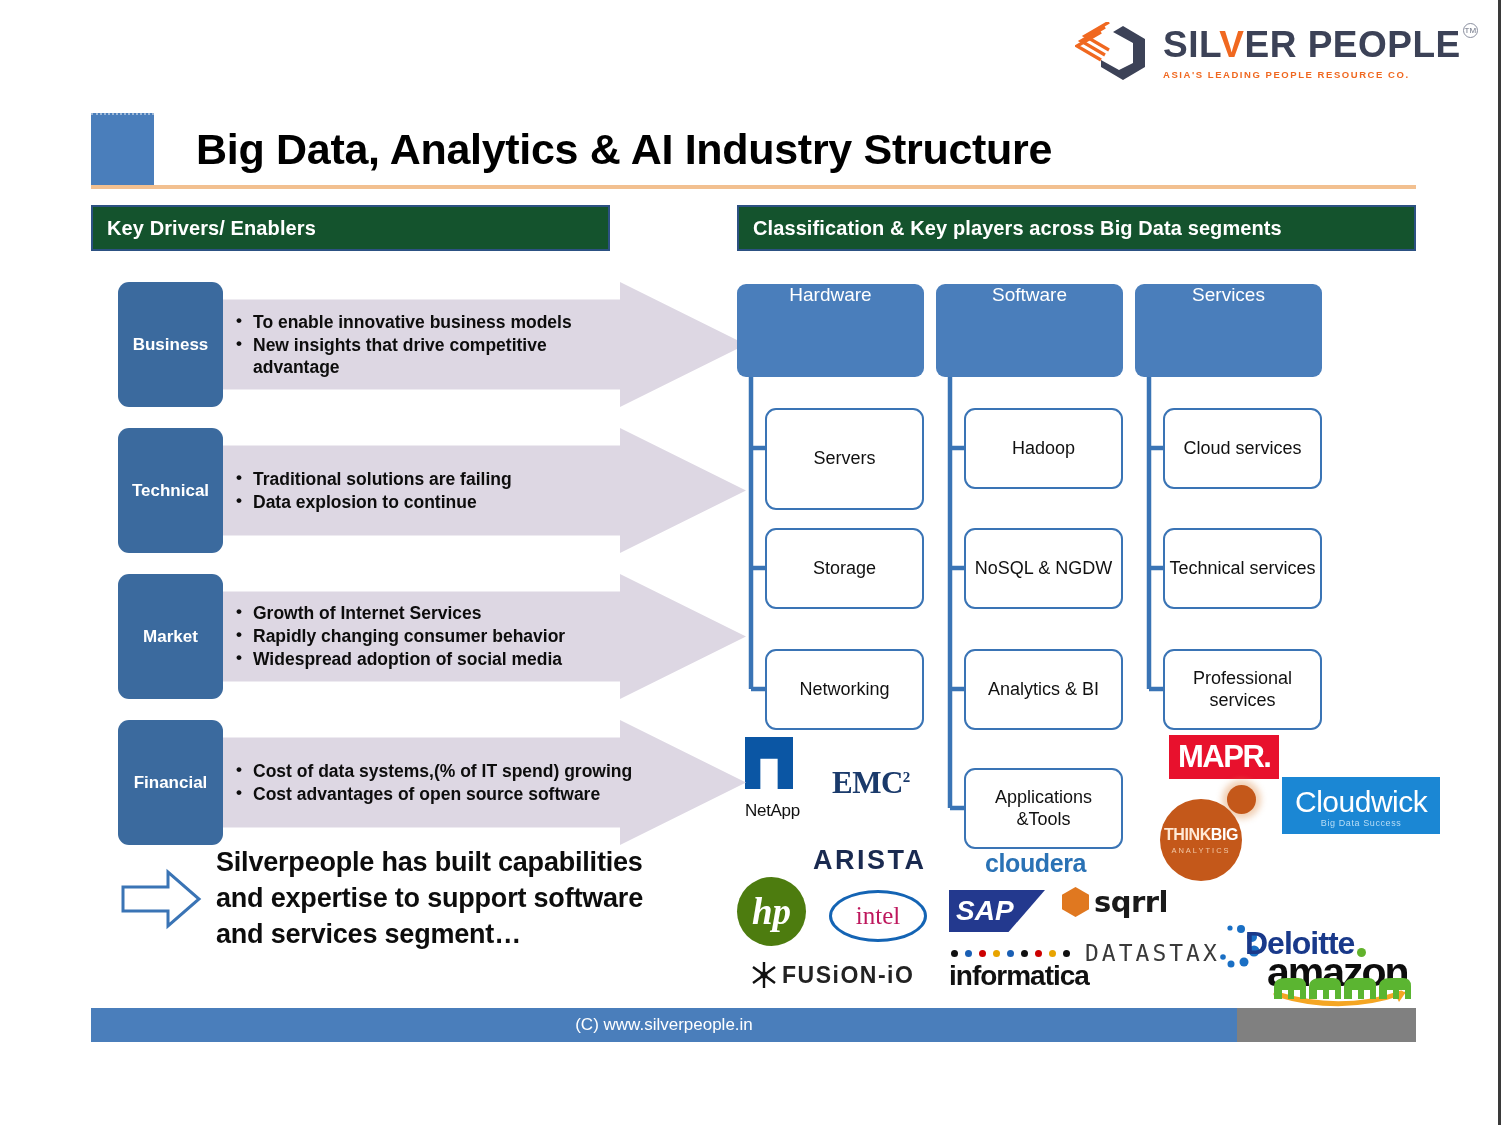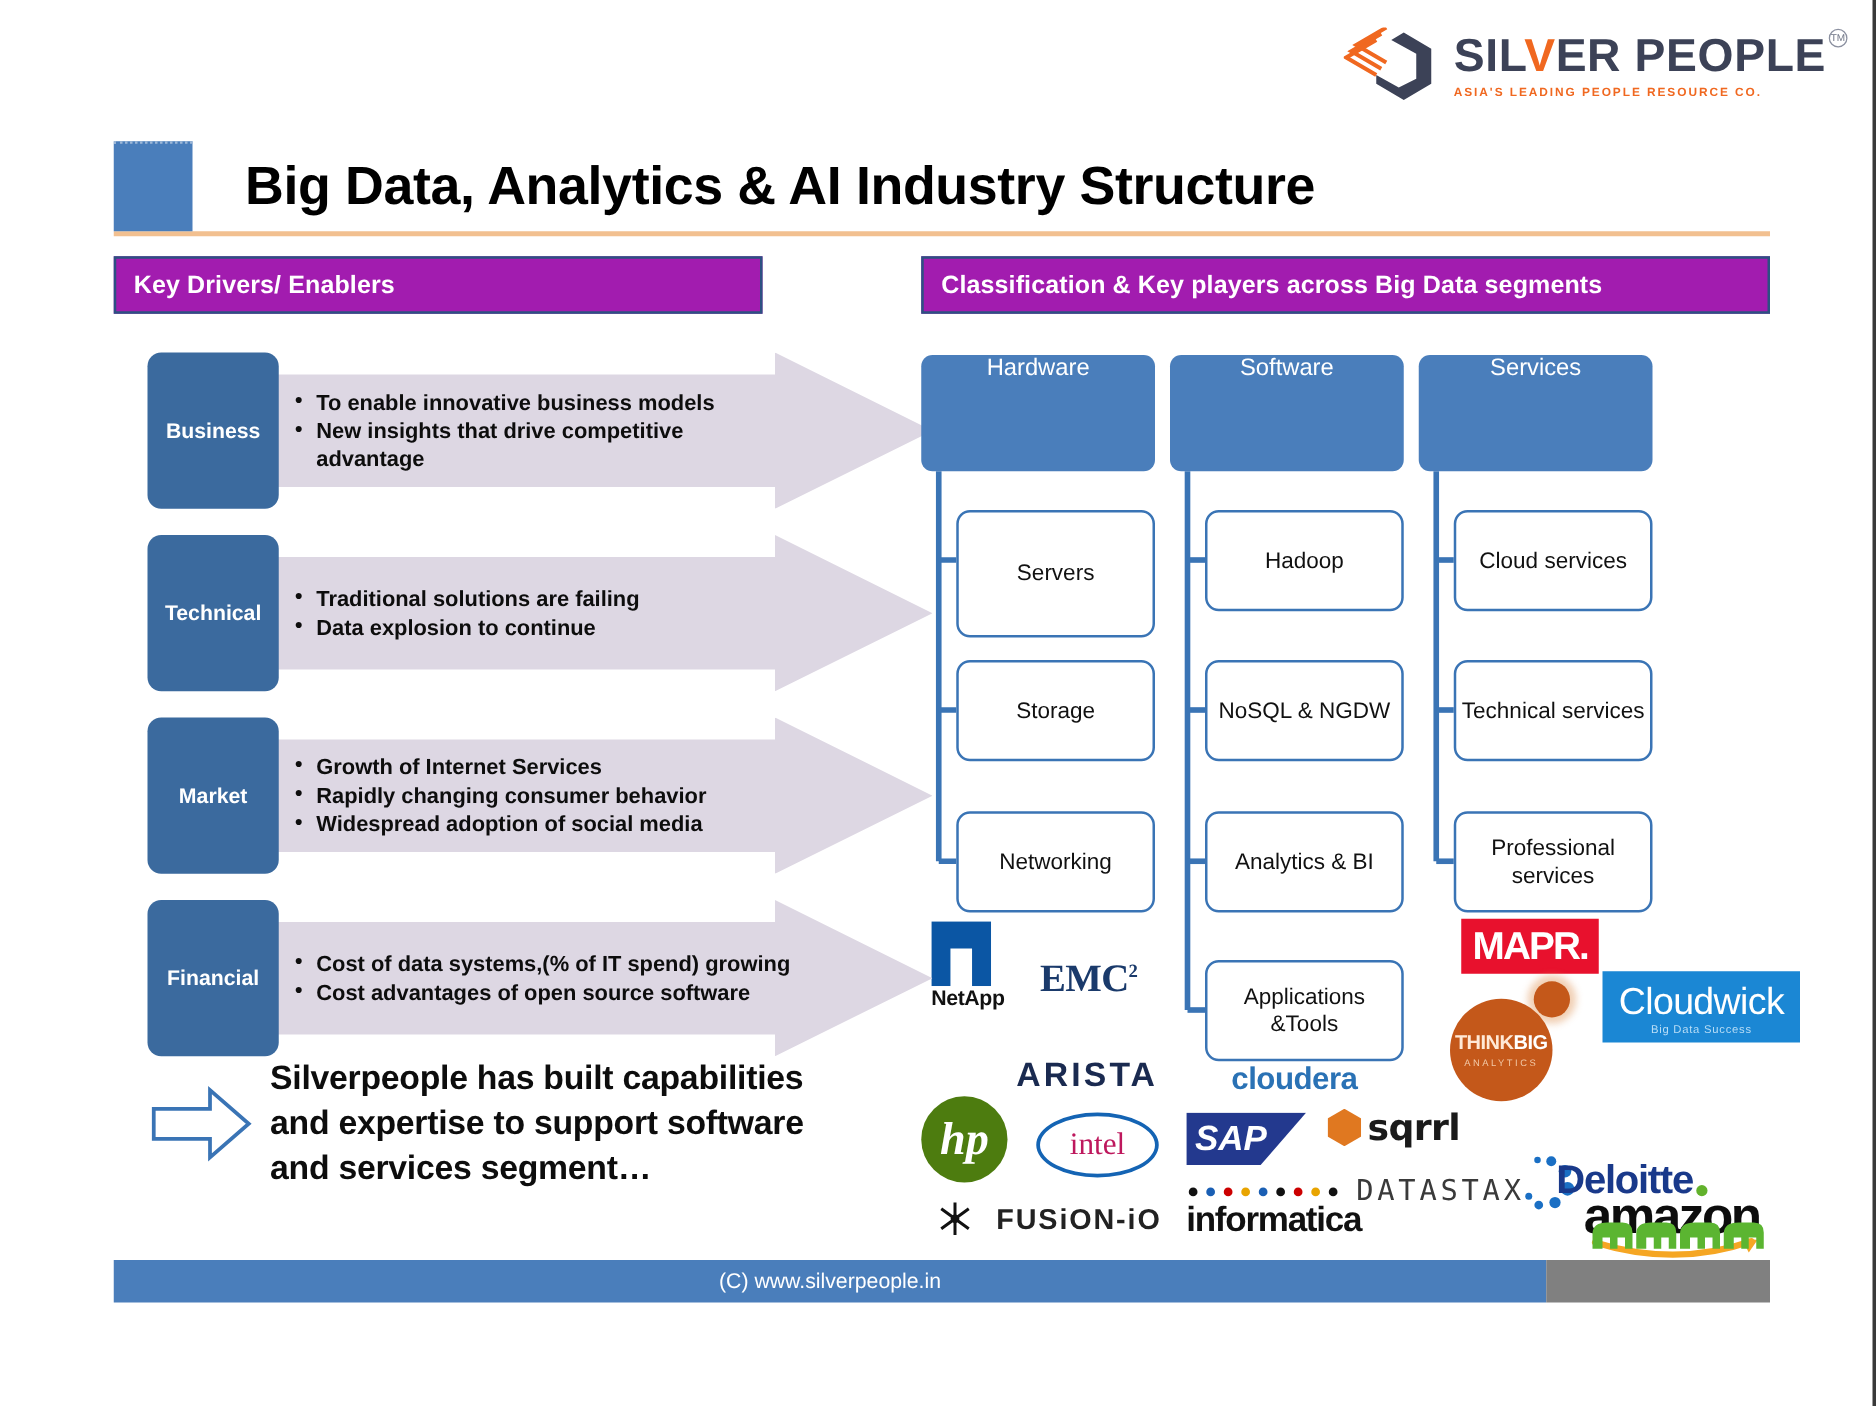--- a/index.html
+++ b/index.html
@@ -49,21 +49,21 @@
   }
   .title-text {
     font-size: 43px; font-weight: bold; color: #000000;
     line-height: 72px; padding-left: 42px; letter-spacing: -0.3px;
     white-space: nowrap;
   }
   .title-rule { height: 4px; background: #f2c090; width: 1325px; }
 
   
   .sec-head {
-    position: absolute; height: 46px; background: #a21caf;
+    position: absolute; height: 46px; background: #14532d;
     border: 2px solid #2c5182;
     display: flex; align-items: center;
     color: #ffffff; font-size: 20px; font-weight: bold;
     padding-left: 14px; letter-spacing: 0.1px;
   }
   .sec-head.left  { left: 91px;  top: 205px; width: 519px; }
   .sec-head.right { left: 737px; top: 205px; width: 679px; }
 
   
   .drivers { position: absolute; left: 118px; top: 282px; width: 620px; }
@@ -126,33 +126,33 @@
     line-height: 1.22; padding: 4px; z-index: 2;
   }
   .tree-lines { position: absolute; left: 0; top: 0; width: 680px; height: 600px; z-index: 1; }
 
   
   .logos { position: absolute; left: 737px; top: 735px; width: 685px; height: 270px; }
   .lg { position: absolute; }
 
   .netapp-box { width: 48px; height: 52px; background: #0b56a4;
     clip-path: polygon(0 0,100% 0,100% 100%,68% 100%,68% 42%,32% 42%,32% 100%,0 100%); }
-  .netapp-txt { font-size: 17px; font-weight: bold; color: #111; margin-top: 0; letter-spacing: -0.3px; }
+  .netapp-txt { font-size: 17px; font-weight: normal; color: #111; margin-top: 12px; letter-spacing: -0.3px; }
   .emc { font-family: "Liberation Serif", serif; font-size: 31px; font-weight: bold;
     color: #1a3a6b; letter-spacing: -0.5px; }
   .emc sup { font-size: 15px; }
   .arista { font-size: 27px; font-weight: bold; color: #1a2a50; letter-spacing: 2.5px; }
   .hp-circle { width: 69px; height: 69px; border-radius: 50%; background: #4d7c0f;
     display: flex; align-items: center; justify-content: center;
     color: #ffffff; font-size: 37px; font-style: italic; font-weight: bold;
     font-family: "Liberation Serif", serif; }
   .intel { width: 98px; height: 52px; border: 3.5px solid #1464b4; border-radius: 50%;
     display: flex; align-items: center; justify-content: center;
     color: #be185d; font-size: 25px; font-family: "Liberation Serif", serif; }
-  .fusion { display: flex; align-items: center; gap: 18px; }
+  .fusion { display: flex; align-items: center; gap: 3px; }
   .fusion-txt { font-size: 23px; font-weight: bold; color: #222; letter-spacing: 1.5px; }
 
   .cloudera { font-size: 25px; font-weight: bold; color: #2a72b5; letter-spacing: -0.4px; }
   .sap { width: 96px; height: 42px; background: #23398e;
     clip-path: polygon(0 0,100% 0,62% 100%,0 100%);
     display: flex; align-items: center; color: #ffffff;
     font-size: 28px; font-weight: bold; font-style: italic; padding-left: 7px; }
   .sqrrl { display: flex; align-items: center; gap: 5px; }
   .sqrrl-hex { width: 27px; height: 30px; background: #e07820;
     clip-path: polygon(50% 0,100% 26%,100% 74%,50% 100%,0 74%,0 26%); }

